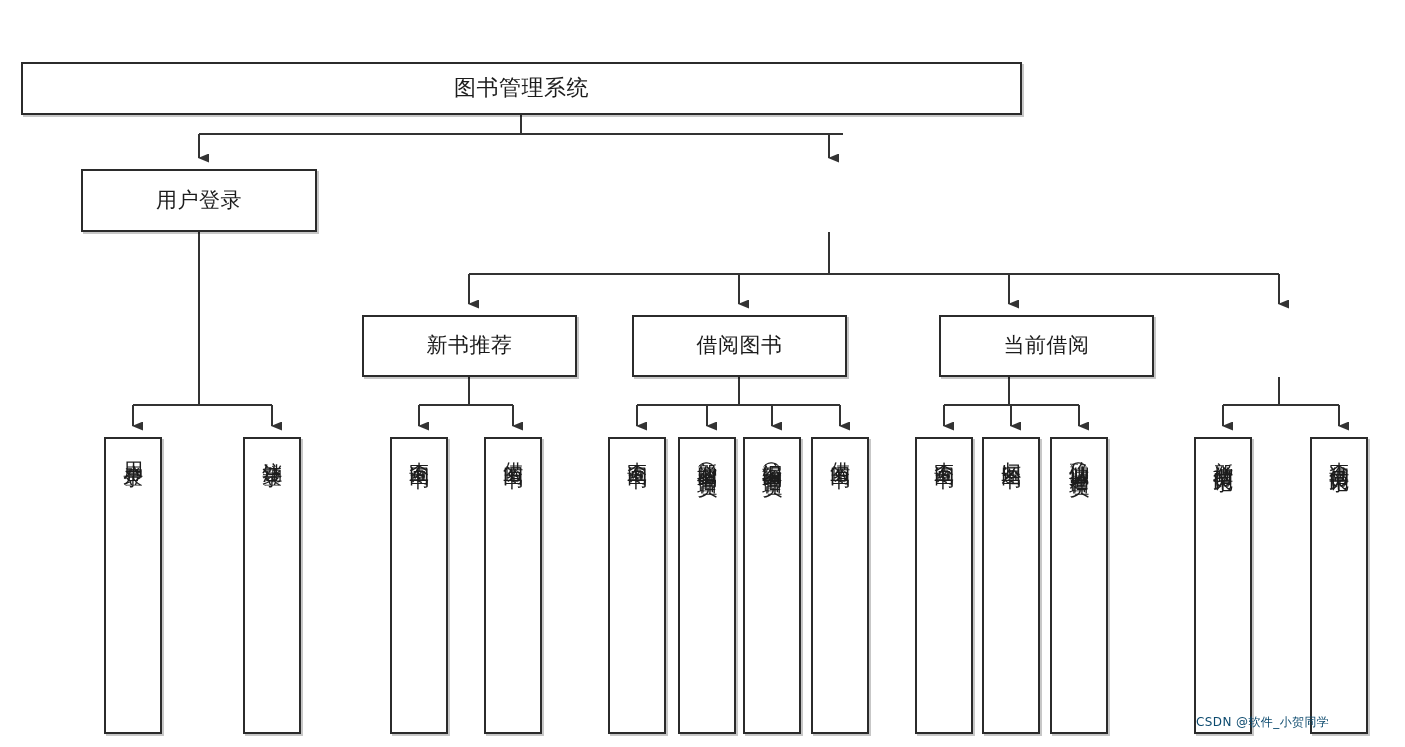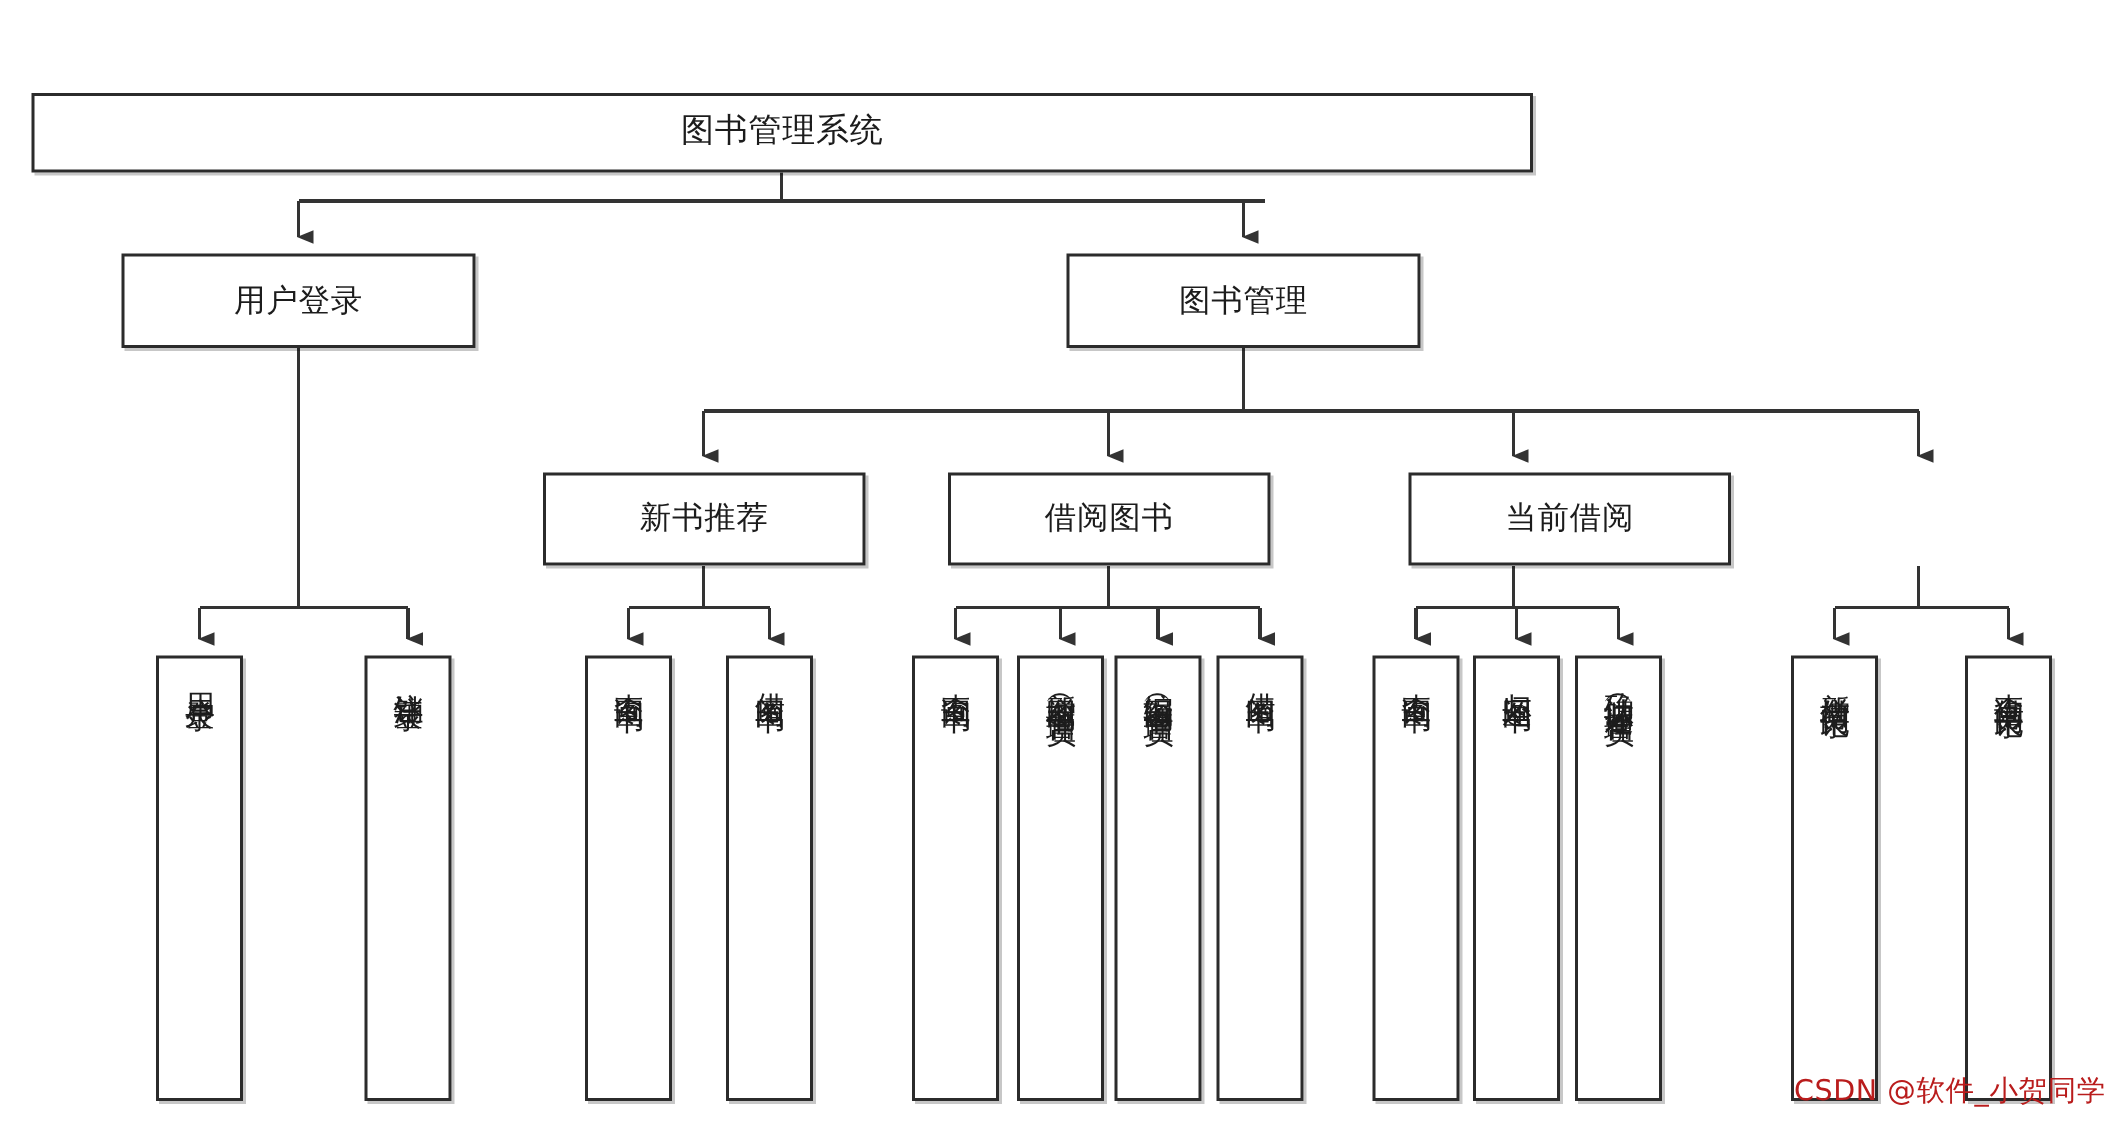--- a/index.html
+++ b/index.html
@@ -57,22 +57,22 @@
   .node.vert .label {
     writing-mode: vertical-rl;
     text-orientation: upright;
     font-size: 20px;
     line-height: 1.18;
     letter-spacing: 2.5px;
     white-space: nowrap;
   }
   .watermark {
     position: absolute;
-    color: #b91c1c;
-    font-size: 19px;
+    color: #0c4a6e;
+    font-size: 12px;
     letter-spacing: 0.4px;
     white-space: nowrap;
     z-index: 3;
     font-family: "DejaVu Sans", "Liberation Sans", sans-serif;
   }
 </style>
 </head>
 <body>
 
 <div id="canvas">
@@ -127,23 +127,20 @@
     </g>
   </svg>
 
   <div class="node root horiz" id="node-root" style="left: 21px; top: 14px; width: 1001px; height: 53px; margin-top: 48px;">
     <span class="label">图书管理系统</span>
   </div>
 
   <div class="node horiz" id="node-l2-0" style="left: 81px; top: 169px; width: 236px; height: 63px;">
     <span class="label">用户登录</span>
   </div>
-  <div class="node horiz" id="node-l2-1" style="left: 711px; top: 169px; width: 236px; height: 63px;">
-    <span class="label">图书管理</span>
-  </div>
 
   <div class="node horiz" id="node-l3-0" style="left: 362px; top: 315px; width: 215px; height: 62px;">
     <span class="label">新书推荐</span>
   </div>
   <div class="node horiz" id="node-l3-1" style="left: 632px; top: 315px; width: 215px; height: 62px;">
     <span class="label">借阅图书</span>
   </div>
   <div class="node horiz" id="node-l3-2" style="left: 902px; top: 315px; width: 215px; height: 62px; margin-left: 37px;">
     <span class="label">当前借阅</span>
   </div>

